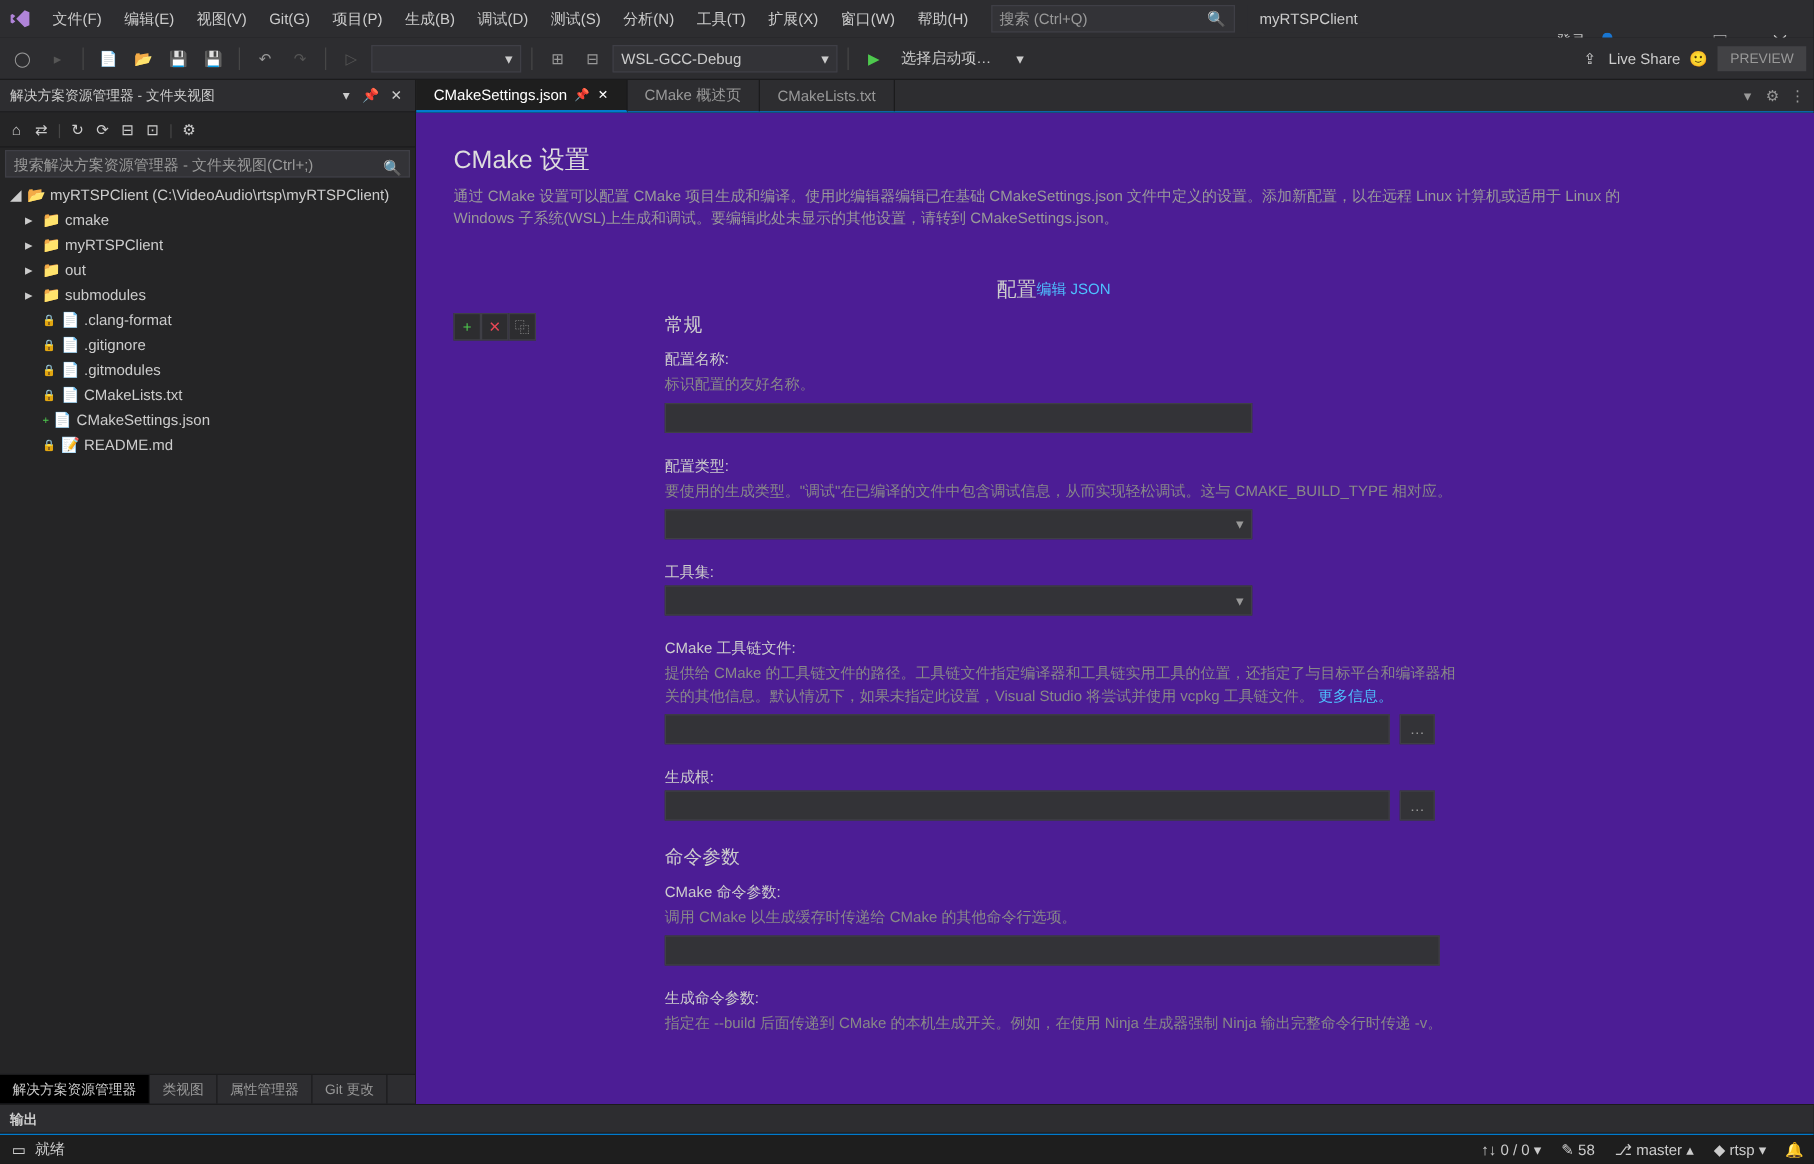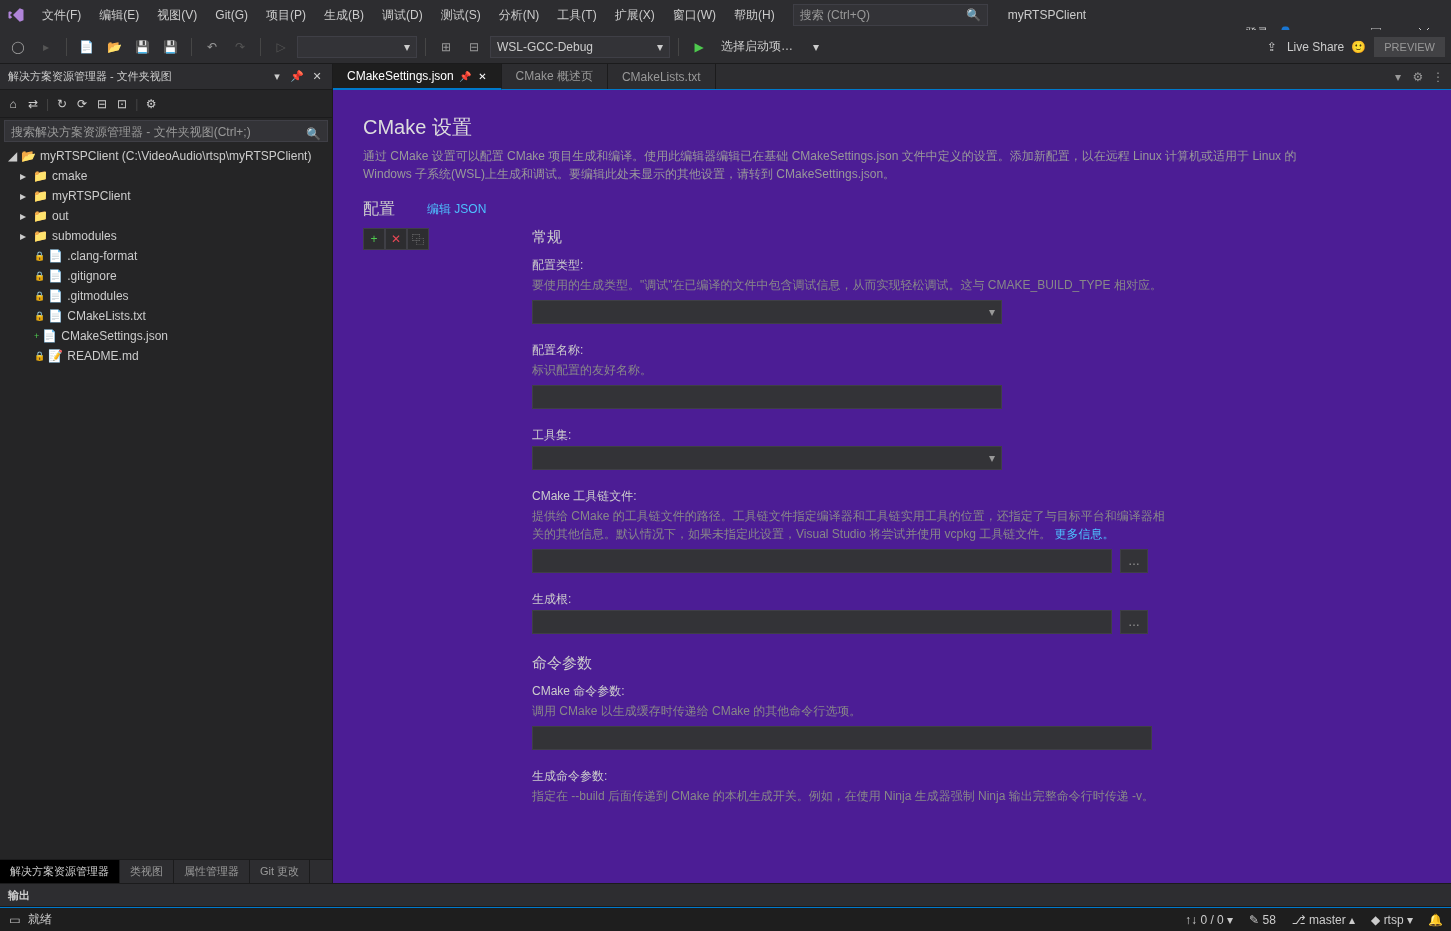--- a/index.html
+++ b/index.html
@@ -37,21 +37,21 @@
 .right-area { flex: 1; display: flex; flex-direction: column; min-width: 0; }
 .tabbar { background: #2d2d30; height: 26px; display: flex; align-items: stretch; border-bottom: 1px solid #007acc; }
 .tab { padding: 0 14px; display: flex; align-items: center; color: #999; font-size: 12px; gap: 6px; border-right: 1px solid #1b1b1c; cursor: pointer; }
 .tab.active { background: #1e1e1e; color: #fff; border-bottom: 2px solid #007acc; margin-bottom: -1px; }
 .tab .close { font-size: 10px; }
 .pin { font-size: 10px; }
 .tabbar-right { margin-left: auto; display: flex; align-items: center; gap: 6px; padding-right: 6px; color: #999; }
 .editor { flex: 1; background: #4c1d95; overflow: auto; padding: 24px 30px 40px 30px; }
 .h1 { font-size: 20px; font-weight: 400; color: #ddd; margin-bottom: 6px; }
 .desc { color: #999; font-size: 12px; line-height: 1.5; max-width: 960px; }
-.section-row { display: flex; justify-content: flex-start; align-items: center; margin-top: 16px; max-width: 960px; gap: 32px; }
+.section-row { display: flex; justify-content: center; align-items: center; margin-top: 38px; max-width: 960px; }
 .section-label { font-size: 16px; color: #ccc; }
 .link { color: #4ec0ff; cursor: pointer; }
 .cfg-body { display: flex; gap: 14px; margin-top: 8px; }
 .cfg-toolbar-col { width: 155px; }
 .cfg-toolbar { display: flex; gap: 0; }
 .cfg-btn { width: 22px; height: 22px; border: 1px solid #3f3f46; display: flex; align-items: center; justify-content: center; background: #2d2d30; color: #999; cursor: pointer; }
 .form-col { flex: 1; max-width: 640px; }
 .group-title { font-size: 15px; color: #ccc; margin-bottom: 10px; }
 .field { margin-bottom: 18px; }
 .field-label { color: #ccc; font-size: 12px; margin-bottom: 2px; }
@@ -286,29 +286,29 @@
             <div class="cfg-btn" style="color:#4ec94e">+</div>
             <div class="cfg-btn" style="color:#e74856">✕</div>
             <div class="cfg-btn">⿻</div>
           </div>
         </div>
 
         <div class="form-col">
           <div class="group-title">常规</div>
 
           <div class="field">
+            <div class="field-label">配置名称:</div>
+            <div class="field-desc">标识配置的友好名称。</div>
+            <input class="inp" style="">
+          </div>
+
+          <div class="field">
             <div class="field-label">配置类型:</div>
             <div class="field-desc">要使用的生成类型。"调试"在已编译的文件中包含调试信息，从而实现轻松调试。这与 CMAKE_BUILD_TYPE 相对应。</div>
             <div class="sel"></div>
-          </div>
-
-          <div class="field">
-            <div class="field-label">配置名称:</div>
-            <div class="field-desc">标识配置的友好名称。</div>
-            <input class="inp" style="">
           </div>
 
           <div class="field">
             <div class="field-label">工具集:</div>
             <div class="sel"></div>
           </div>
 
           <div class="field">
             <div class="field-label">CMake 工具链文件:</div>
             <div class="field-desc">

